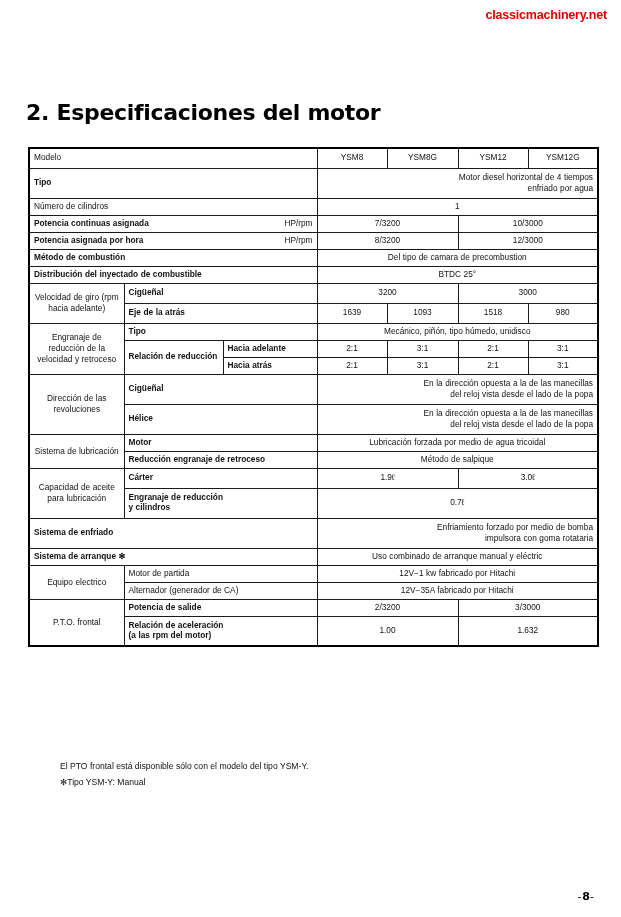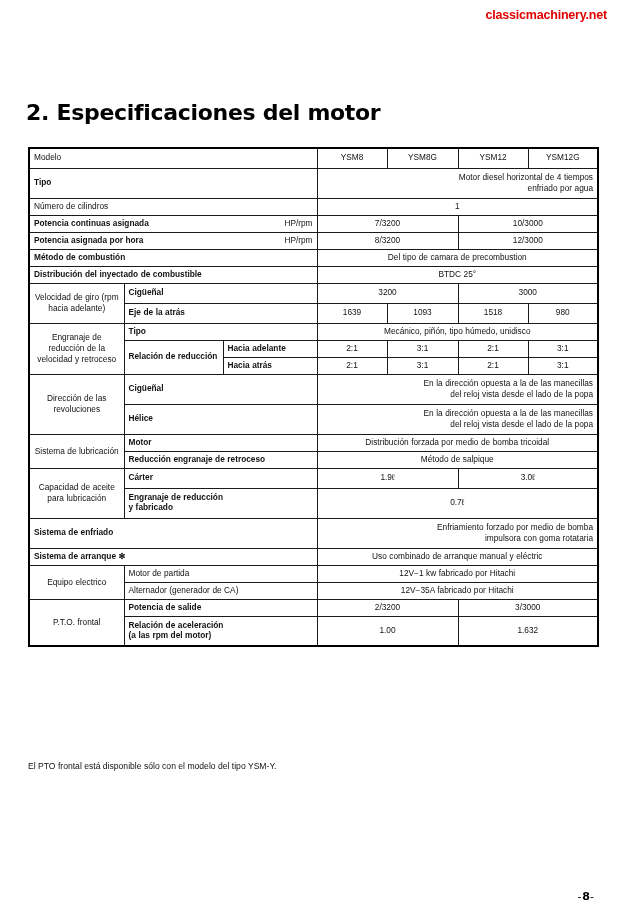--- a/index.html
+++ b/index.html
@@ -111,21 +111,21 @@
   
   #footnotes {
     position: absolute;
     left: 28px;
     top: 758px;
     width: 569px;
     font-size: 8.6px;
     line-height: 1.9;
     color: #111;
   }
-  #footnotes div { white-space: nowrap; }
+  #footnotes div { white-space: nowrap; margin-left: 32px; }
 
   
   #page-number {
     position: absolute;
     right: 26px;
     bottom: 14px;
     font-family: "DejaVu Sans", sans-serif;
     font-size: 11px;
     font-weight: 700;
     color: #000;
@@ -255,39 +255,39 @@
         <td class="lbl" colspan="2">Hélice</td>
         <td class="center-multi" colspan="4">
           <span>En la dirección opuesta a la de las manecillas</span><br>
           <span>del reloj vista desde el lado de la popa</span>
         </td>
       </tr>
 
       <tr class="rowh-sm block-top">
         <td class="grp" rowspan="2">Sistema de lubricación</td>
         <td class="lbl" colspan="2">Motor</td>
-        <td class="val-n" colspan="4">Distribución forzada por medio de bomba tricoidal</td>
+        <td class="val-n" colspan="4">Lubricación forzada por medio de agua tricoidal</td>
       </tr>
 
       <tr class="rowh-sm">
         <td class="lbl" colspan="2">Reducción engranaje de retroceso</td>
         <td class="val-n" colspan="4">Método de salpique</td>
       </tr>
 
       <tr class="rowh-md block-top">
         <td class="grp" rowspan="2">Capacidad de aceite para lubricación</td>
         <td class="lbl" colspan="2">Cárter</td>
         <td class="val-n" colspan="2">1.9ℓ</td>
         <td class="val-n" colspan="2">3.0ℓ</td>
       </tr>
 
       <tr class="rowh-lg">
         <td class="lbl" colspan="2">
           <span>Engranaje de reducción</span><br>
-          <span>y fabricado</span>
+          <span>y cilindros</span>
         </td>
         <td class="val-n" colspan="4">0.7ℓ</td>
       </tr>
 
       <tr class="rowh-lg block-top">
         <td class="lbl" colspan="3">Sistema de enfriado</td>
         <td class="center-multi" colspan="4">
           <span>Enfriamiento forzado por medio de bomba</span><br>
           <span>impulsora con goma rotataria</span>
         </td>
@@ -324,17 +324,18 @@
         <td class="val-n" colspan="2">1.00</td>
         <td class="val-n" colspan="2">1.632</td>
       </tr>
 
     </tbody>
   </table>
 </div>
 
 <div id="footnotes">
   <div>El PTO frontal está disponible sólo con el modelo del tipo YSM-Y.</div>
+  <div>✻Tipo YSM-Y: Manual</div>
 </div>
 
 <div id="page-number">
   <span class="dashes">-</span><span>8</span><span class="dashes">-</span>
 </div>
 
 </body></html>

